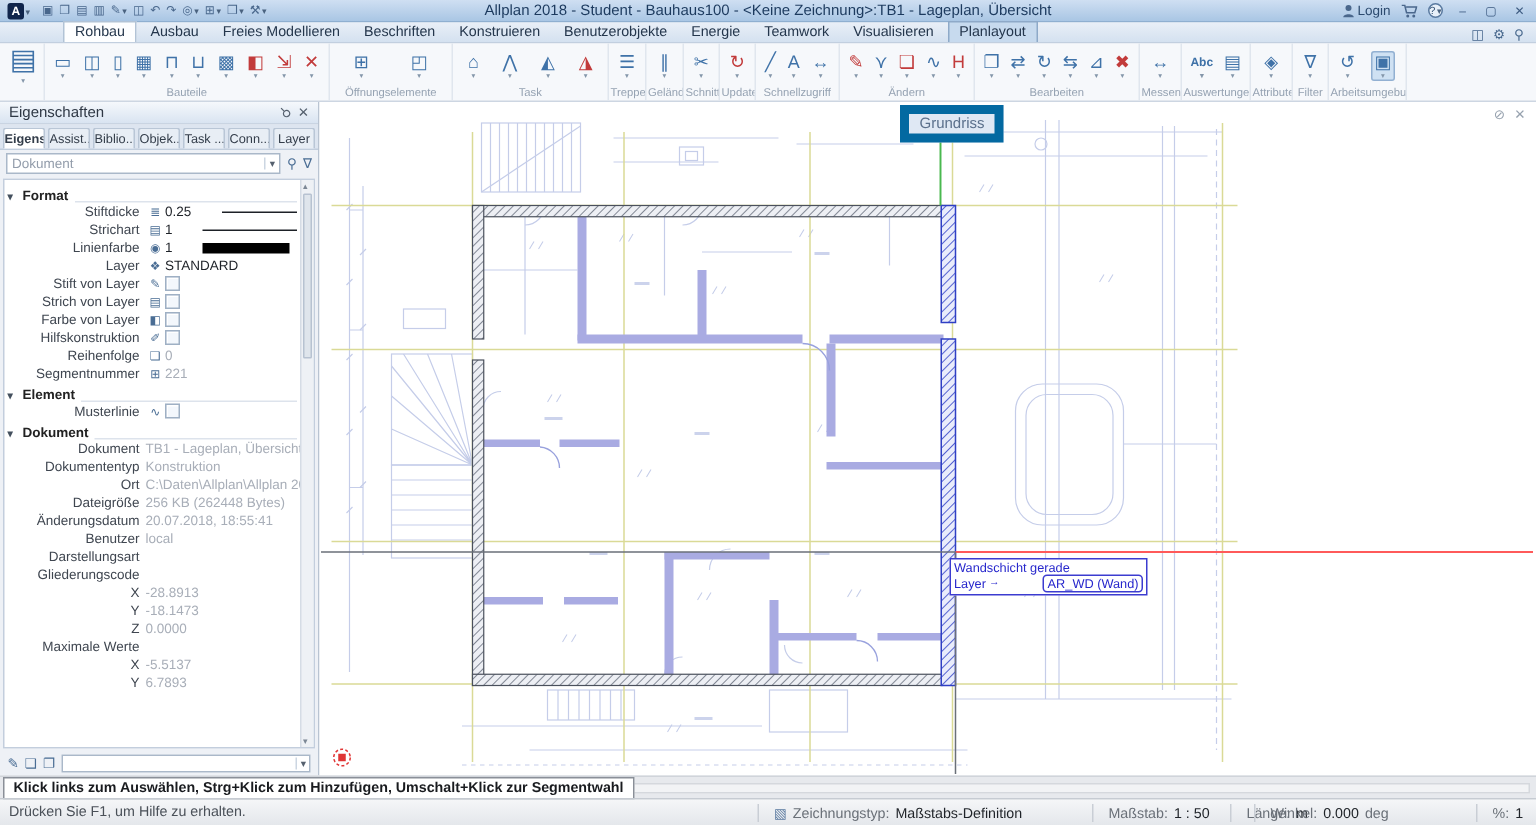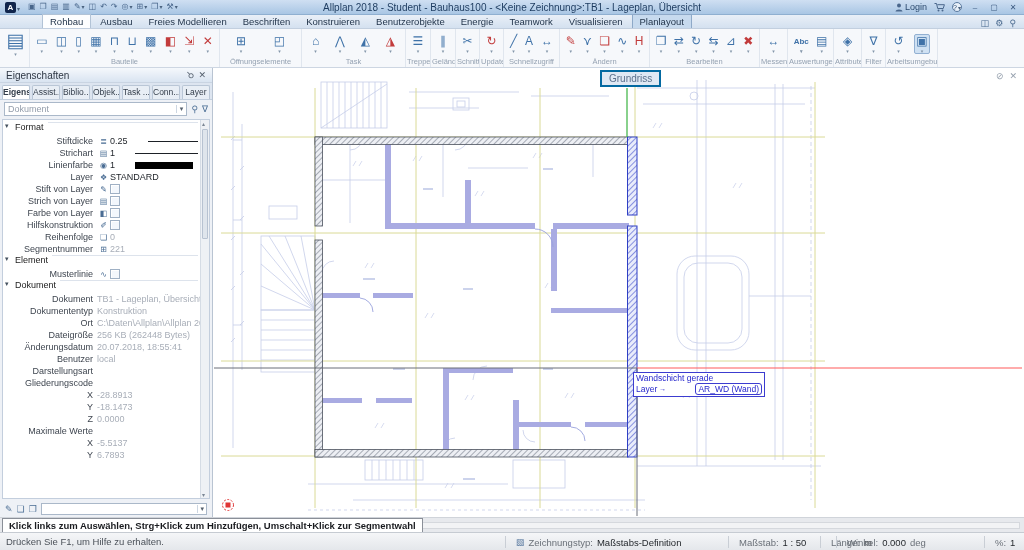--- a/index.html
+++ b/index.html
@@ -62,39 +62,39 @@
     font-size:9px;color:#939dab;padding:0 3px;}
   .pal-select::after{content:"▾";margin-left:auto;color:#55606e;font-size:7px;border-left:1px solid #ccd6e2;padding-left:3px;}
   .ps-icon{color:#4a6d94;font-size:9px;}
   .pal-list{flex:1;background:#fff;border:1px solid #c3cedd;margin:1px 2px;position:relative;
     overflow:hidden;padding:2px 11px 0 2px;}
   .prow{display:flex;align-items:center;height:12px;font-size:9px;position:relative;}
   .plabel{width:92px;text-align:right;color:#3f4650;padding-right:4px;white-space:nowrap;flex:none;}
   .picon{width:13px;text-align:center;font-size:8px;color:#4a6d94;flex:none;}
   .pvalue{flex:1;color:#1d2127;display:flex;align-items:center;gap:20px;min-width:0;white-space:nowrap;}
   .pvalue.ro{color:#a8aeb8;}
-  .psection{display:flex;align-items:flex-start;height:13px;font-size:9px;font-weight:normal;color:#222;}
+  .psection{display:flex;align-items:flex-end;height:13px;font-size:9px;font-weight:bold;color:#222;}
   .psection .tri{font-size:7px;color:#44505e;width:10px;}
   .psection .sline{flex:1;height:1px;background:#dde3ec;margin-left:4px;}
   .penline{flex:1;max-width:78px;height:1px;background:#1d2127;}
   .swatch{width:58px;height:7px;background:#000;}
   .checkbox{width:10px;height:10px;background:#f3f7fc;border:1px solid #9fb0c4;box-shadow:inset 1px 1px 0 #fff;}
   .plscroll{position:absolute;right:0;top:0;bottom:0;width:9px;background:#eef1f5;border-left:1px solid #d5dce5;}
   .plscroll::before{content:"▴";position:absolute;top:0;left:1px;font-size:6px;color:#7c8795;}
   .plscroll::after{content:"▾";position:absolute;bottom:0;left:1px;font-size:6px;color:#7c8795;}
   .plthumb{position:absolute;left:1px;right:1px;top:9px;height:110px;background:#dfe5ec;border:1px solid #b7c2d1;border-radius:1px;}
   .pal-bottom{height:17px;display:flex;align-items:center;gap:4px;padding:2px 5px;}
   .pb-icon{color:#4a6d94;font-size:9px;}
   .pb-combo{flex:1;height:12px;background:#fff;border:1px solid #aab8c9;display:flex;align-items:center;}
   .pb-combo::after{content:"▾";margin-left:auto;font-size:7px;color:#55606e;padding:0 2px;border-left:1px solid #ccd6e2;}
 
   
   .canvas{position:absolute;left:213px;top:68px;right:0;bottom:33px;background:#fff;overflow:hidden;}
   .canvas svg{position:absolute;left:0;top:0;}
-  .vp-label{position:absolute;left:387px;top:2px;background:#dfe8f4;border:2px solid #0369a1;
+  .vp-label{position:absolute;left:387px;top:2px;background:#dfe8f4;border:6px solid #0369a1;
     color:#5b708c;font-size:10px;padding:1px 7px;}
   .vp-ctl{position:absolute;top:3px;right:7px;color:#96a1ae;font-size:9px;display:flex;gap:6px;}
   .cv-tooltip{position:absolute;left:420px;top:304px;width:132px;background:#fff;
     border:1px solid #3c3cd0;color:#2626cc;font-size:8.5px;line-height:10px;padding:0 2px 1px;}
   .cv-tooltip .trow{display:flex;align-items:center;gap:2px;}
   .cv-tooltip .tval{border:1px solid #3c3cd0;border-radius:3px;padding:0 2px;margin-left:auto;}
   .cv-tooltip .tarrow{font-size:7px;}
 
   
   .hintrow{position:absolute;left:0;right:0;bottom:18px;height:15px;background:#e7e9ed;border-top:1px solid #d0d4da;}

